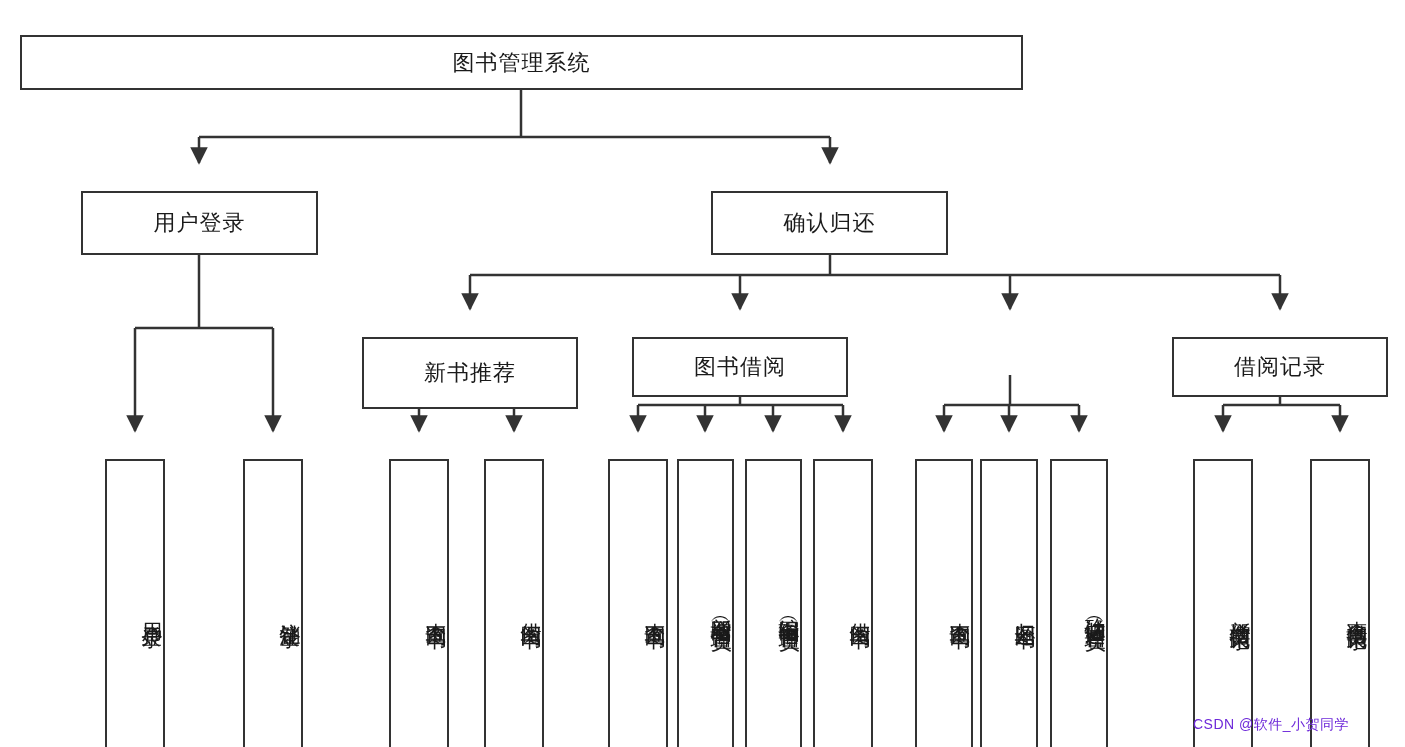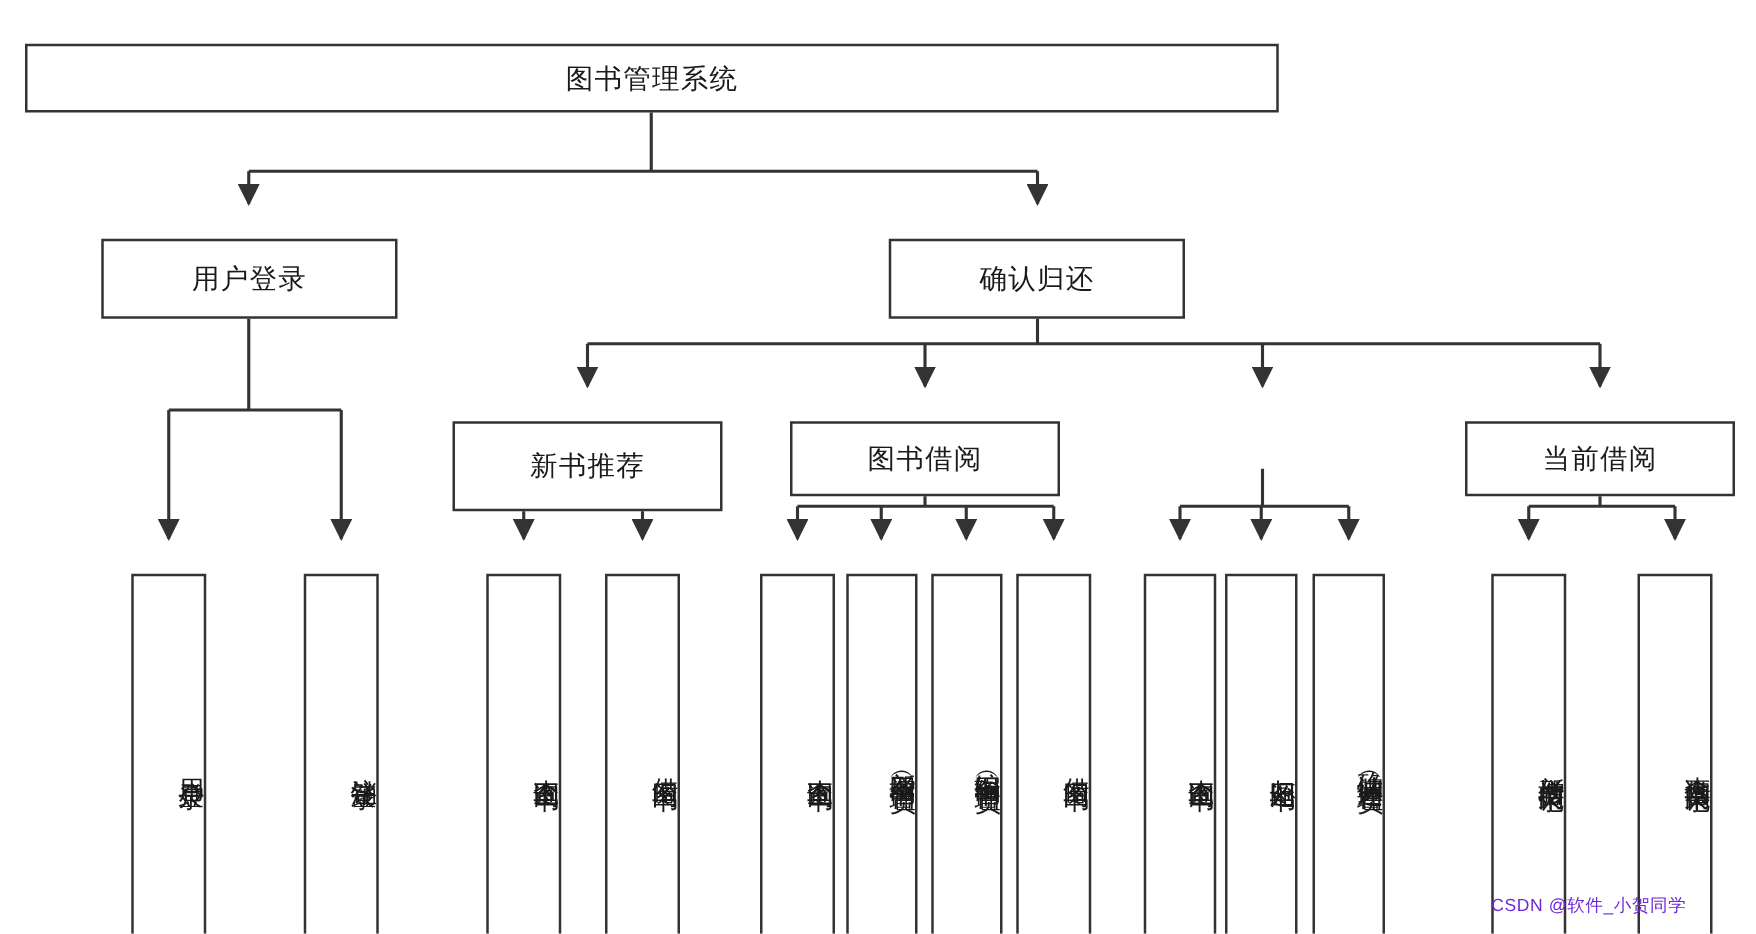--- a/index.html
+++ b/index.html
@@ -130,21 +130,21 @@
     <span class="nlabel">确认归还</span>
   </div>
 
   <div class="node horiz" style="left: 362px; top: 315px; width: 216px; height: 72px;">
     <span class="nlabel">新书推荐</span>
   </div>
   <div class="node horiz" style="left: 632px; top: 315px; width: 216px; height: 60px; text-align: center;">
     <span class="nlabel">图书借阅</span>
   </div>
   <div class="node horiz" style="left: 1172px; top: 315px; width: 216px; height: 60px;">
-    <span class="nlabel">当前借阅</span>
+    <span class="nlabel">借阅记录</span>
   </div>
 
   <div class="node vert" style="left: 105px; top: 437px; width: 60px; height: 296px;">
     <span class="nlabel">用户登录</span>
   </div>
   <div class="node vert" style="left: 243px; top: 437px; width: 60px; height: 296px;">
     <span class="nlabel">注销登录</span>
   </div>
   <div class="node vert" style="left: 389px; top: 437px; width: 60px; height: 296px;">
     <span class="nlabel">查询图书</span>

